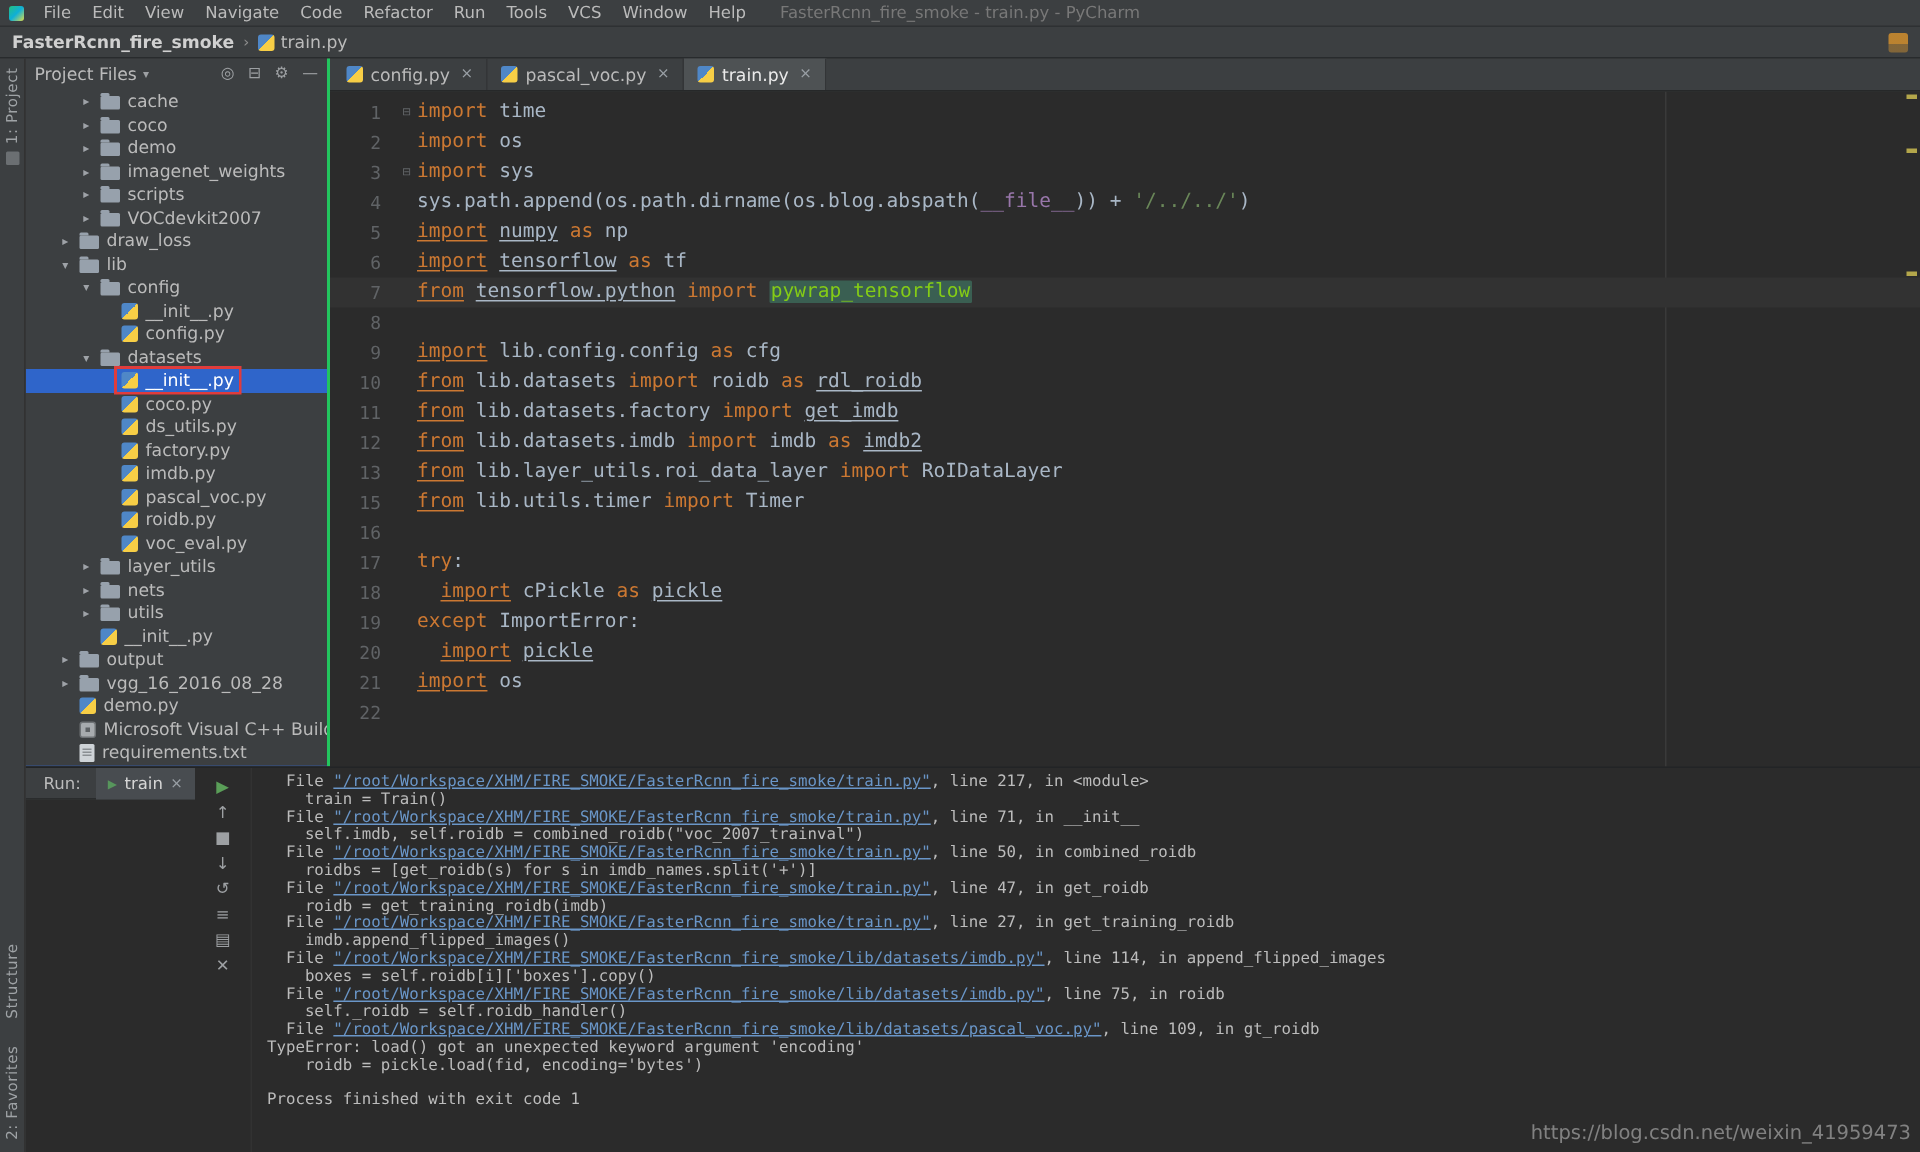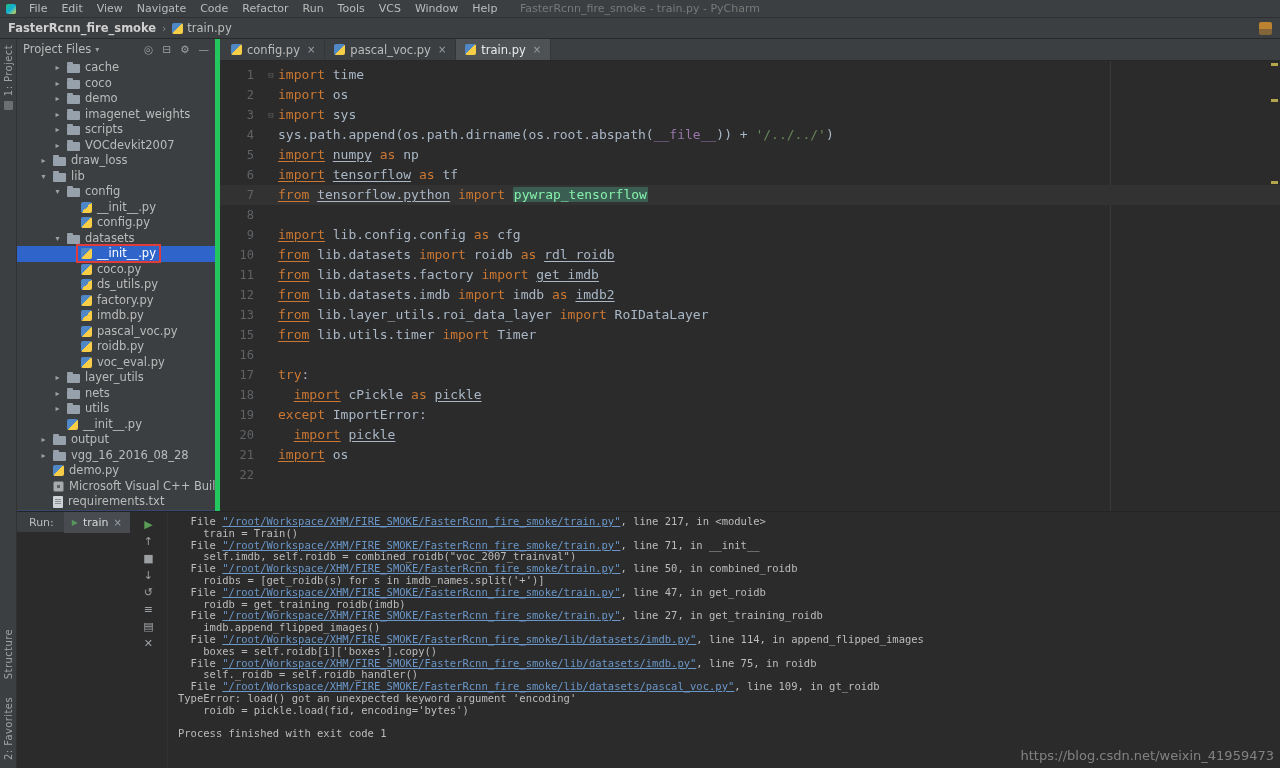--- a/index.html
+++ b/index.html
@@ -24,21 +24,21 @@
   .content { display:flex; height:729px; }
   .left-strip { width:17px; background:#3c3f41; border-right:1px solid #323232; position:relative; flex:none; }
   .strip-top { position:absolute; top:6px; left:0; right:0; display:flex; flex-direction:column; align-items:center; gap:5px; }
   .strip-bottom { position:absolute; bottom:8px; left:0; right:0; display:flex; flex-direction:column; align-items:center; gap:18px; }
   .vlabel { writing-mode:vertical-rl; transform:rotate(180deg); font-size:10px; color:#9fa3a6; letter-spacing:.4px; }
   .mini-ico { width:9px; height:9px; background:#7f8488; border-radius:1px; opacity:.7; }
   .right-col { flex:1; display:flex; flex-direction:column; min-width:0; }
   .main-row { display:flex; height:472px; min-height:0; }
 
   
-  .project-panel { width:203px; flex:none; background:#3c3f41; border-right:5px solid #22c55e; display:flex; flex-direction:column; }
+  .project-panel { width:203px; flex:none; background:#3c3f41; border-right:2px solid #22c55e; display:flex; flex-direction:column; }
   .panel-header { height:20px; flex:none; display:flex; align-items:center; padding:0 6px; font-size:11.5px; color:#bbbbbb; gap:4px; }
   .ph-caret { font-size:8px; color:#9da0a3; }
   .ph-icons { margin-left:auto; display:flex; gap:9px; }
   .ph-icon { font-size:10.5px; color:#9da0a3; line-height:1; }
   .tree { flex:1; overflow:hidden; padding-top:1px; }
   .tree-row { height:15.5px; display:flex; align-items:center; white-space:nowrap; font-size:11.5px; color:#bbbbbb; }
   .tree-row.selected { background:#2f65ca; color:#ffffff; }
   .tree-row.soft { background:rgba(47,101,202,.32); }
   .arrow { width:13px; flex:none; text-align:center; font-size:8px; color:#9ea2a7; }
   .row-inner { display:inline-flex; align-items:center; gap:5px; padding:0 3px; height:15px; }
@@ -67,21 +67,21 @@
   .code-line.caret { background:#323232; }
   .gutter { width:44px; flex:none; text-align:right; padding-right:10px; color:#606366; font-size:12px; }
   .fold { width:14px; flex:none; color:#606366; font-size:9px; text-align:center; }
   .code-text { white-space:pre; }
   .seg-k { color:#cc7832; }
   .seg-ku { color:#cc7832; text-decoration:underline; text-underline-offset:2px; }
   .seg-t { color:#a9b7c6; }
   .seg-tu { color:#a9b7c6; text-decoration:underline; text-underline-offset:2px; }
   .seg-s { color:#6a8759; }
   .seg-d { color:#9876aa; }
-  .seg-h { color:#86efac; background:#3a5f52; padding:0 1px; border-radius:1px;margin-top:40px; }
+  .seg-h { color:#84cc16; background:#3a5f52; padding:0 1px; border-radius:1px;margin-top:40px; }
   .stripe-mark { position:absolute; right:2px; width:7px; height:3px; background:#b3a64b; z-index:2; }
 
   
   .run-panel { flex:1; display:flex; flex-direction:row; border-top:1px solid #222426; background:#2b2b2b; min-height:0; }
   .run-header { height:21px; flex:none; background:#3c3f41; border-bottom:1px solid #2a2c2d; display:flex; align-items:center; padding-left:12px; gap:10px; }
   .run-label { font-size:11px; color:#bbbbbb; }
   .run-tab { display:inline-flex; align-items:center; gap:5px; background:#484c50; height:21px; padding:0 8px; font-size:11px; color:#d6d6d6; }
   .run-tab-play { color:#57965c; font-size:8px; }
   .run-tab-close { color:#9aa0a6; font-size:10px; }
   .run-body { flex:1; display:flex; min-height:0; }
@@ -400,21 +400,21 @@
                 <span class="code-text"><span class="seg-k">import</span><span class="seg-t"> os</span></span>
               </div>
               <div class="code-line">
                 <span class="gutter">3</span>
                 <span class="fold">⊟</span>
                 <span class="code-text"><span class="seg-k">import</span><span class="seg-t"> sys</span></span>
               </div>
               <div class="code-line">
                 <span class="gutter">4</span>
                 <span class="fold"></span>
-                <span class="code-text"><span class="seg-t">sys.path.append(os.path.dirname(os.root.abspath(</span><span class="seg-d">__file__</span><span class="seg-t">)) + </span><span class="seg-s">'/../../'</span><span class="seg-t">)</span></span>
+                <span class="code-text"><span class="seg-t">sys.path.append(os.path.dirname(os.blog.abspath(</span><span class="seg-d">__file__</span><span class="seg-t">)) + </span><span class="seg-s">'/../../'</span><span class="seg-t">)</span></span>
               </div>
               <div class="code-line">
                 <span class="gutter">5</span>
                 <span class="fold"></span>
                 <span class="code-text"><span class="seg-ku">import</span><span class="seg-t"> </span><span class="seg-tu">numpy</span><span class="seg-t"> </span><span class="seg-k">as</span><span class="seg-t"> np</span></span>
               </div>
               <div class="code-line">
                 <span class="gutter">6</span>
                 <span class="fold"></span>
                 <span class="code-text"><span class="seg-ku">import</span><span class="seg-t"> </span><span class="seg-tu">tensorflow</span><span class="seg-t"> </span><span class="seg-k">as</span><span class="seg-t"> tf</span></span>

